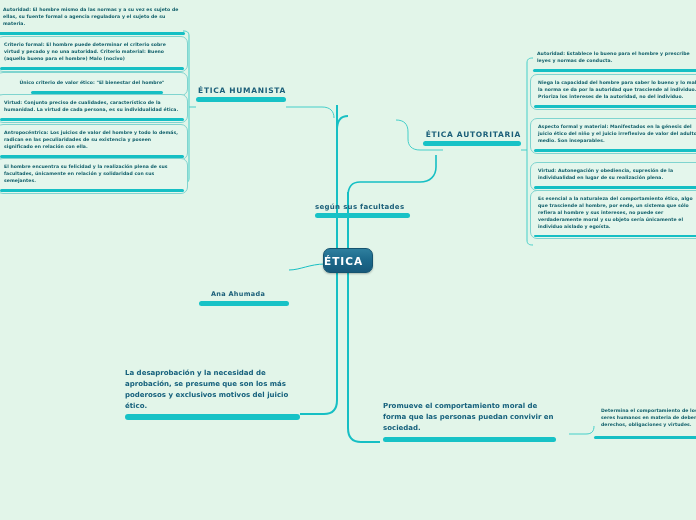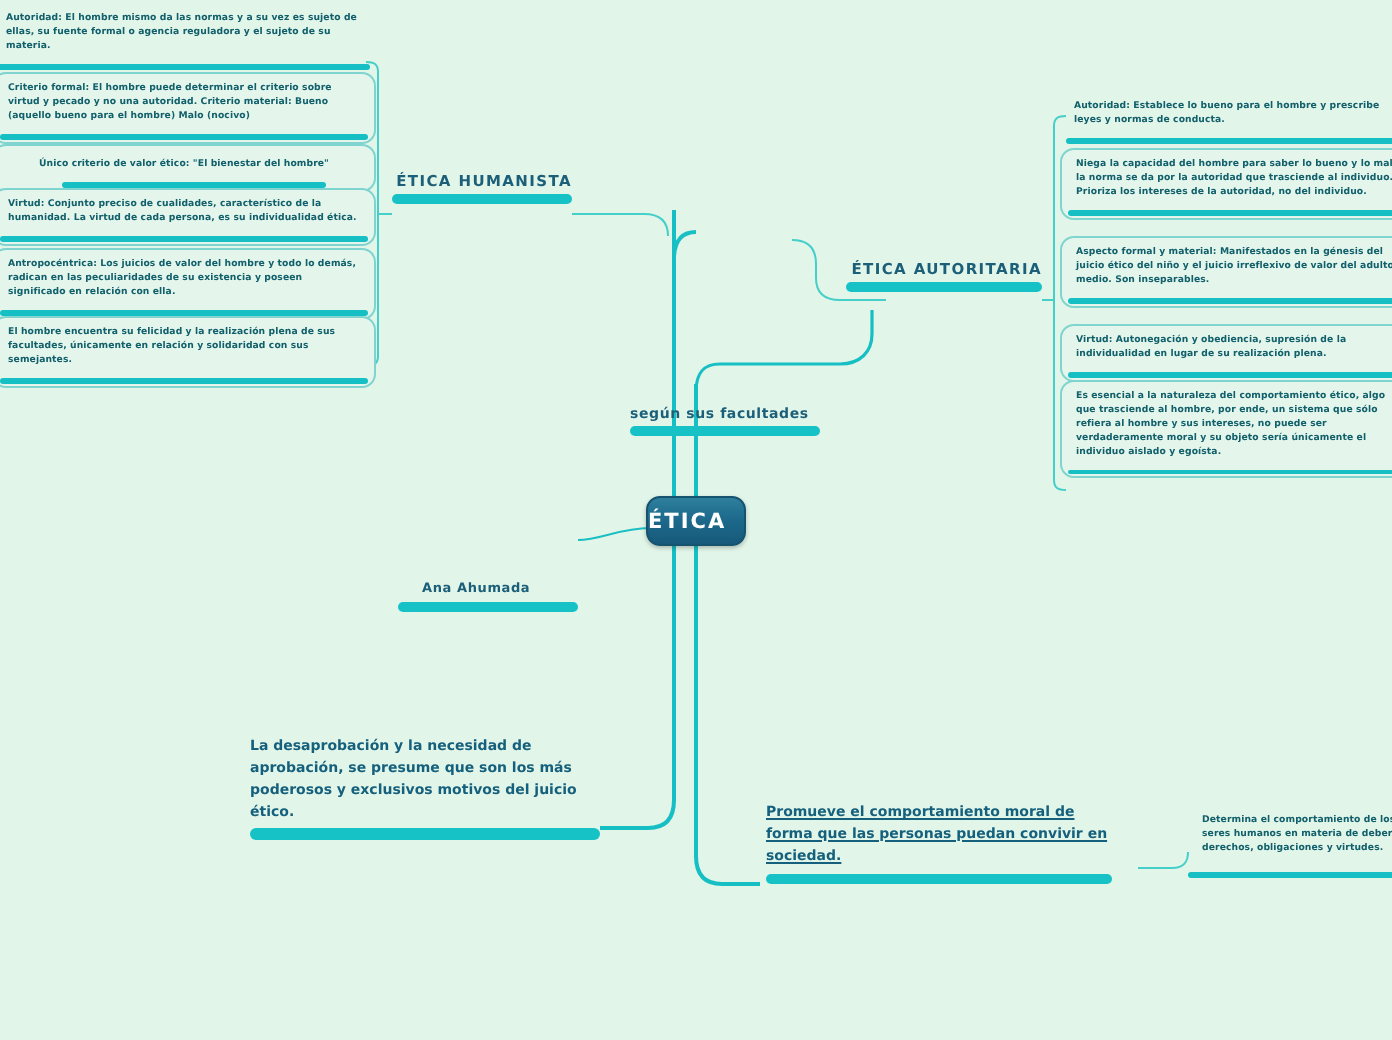--- a/index.html
+++ b/index.html
@@ -219,21 +219,21 @@
 
   <div id="root" style="left:323px;top:248px;width:50px;height:25px;">
     <span>ÉTICA</span>
   </div>
 
   <div class="bignote" style="left:125px;top:368px;width:175px;">
     <span>La desaprobación y la necesidad de aprobación, se presume que son los más poderosos y exclusivos motivos del juicio ético.</span>
     <span class="bar"></span>
   </div>
 
-  <div class="bignote" style="left:383px;top:401px;width:173px;text-decoration:underline;">
+  <div class="bignote" style="left:383px;top:401px;width:173px;">
     <span>Promueve el comportamiento moral de forma que las personas puedan convivir en sociedad.</span>
     <span class="bar"></span>
   </div>
 
   <div class="note noborder" style="left:594px;top:403px;width:118px;">
     <span class="txt">Determina el comportamiento de los seres humanos en materia de deberes, derechos, obligaciones y virtudes.</span>
     <span class="ubar" style="left:0;right:0;bottom:-2px;"></span>
   </div>
 
 </div>

